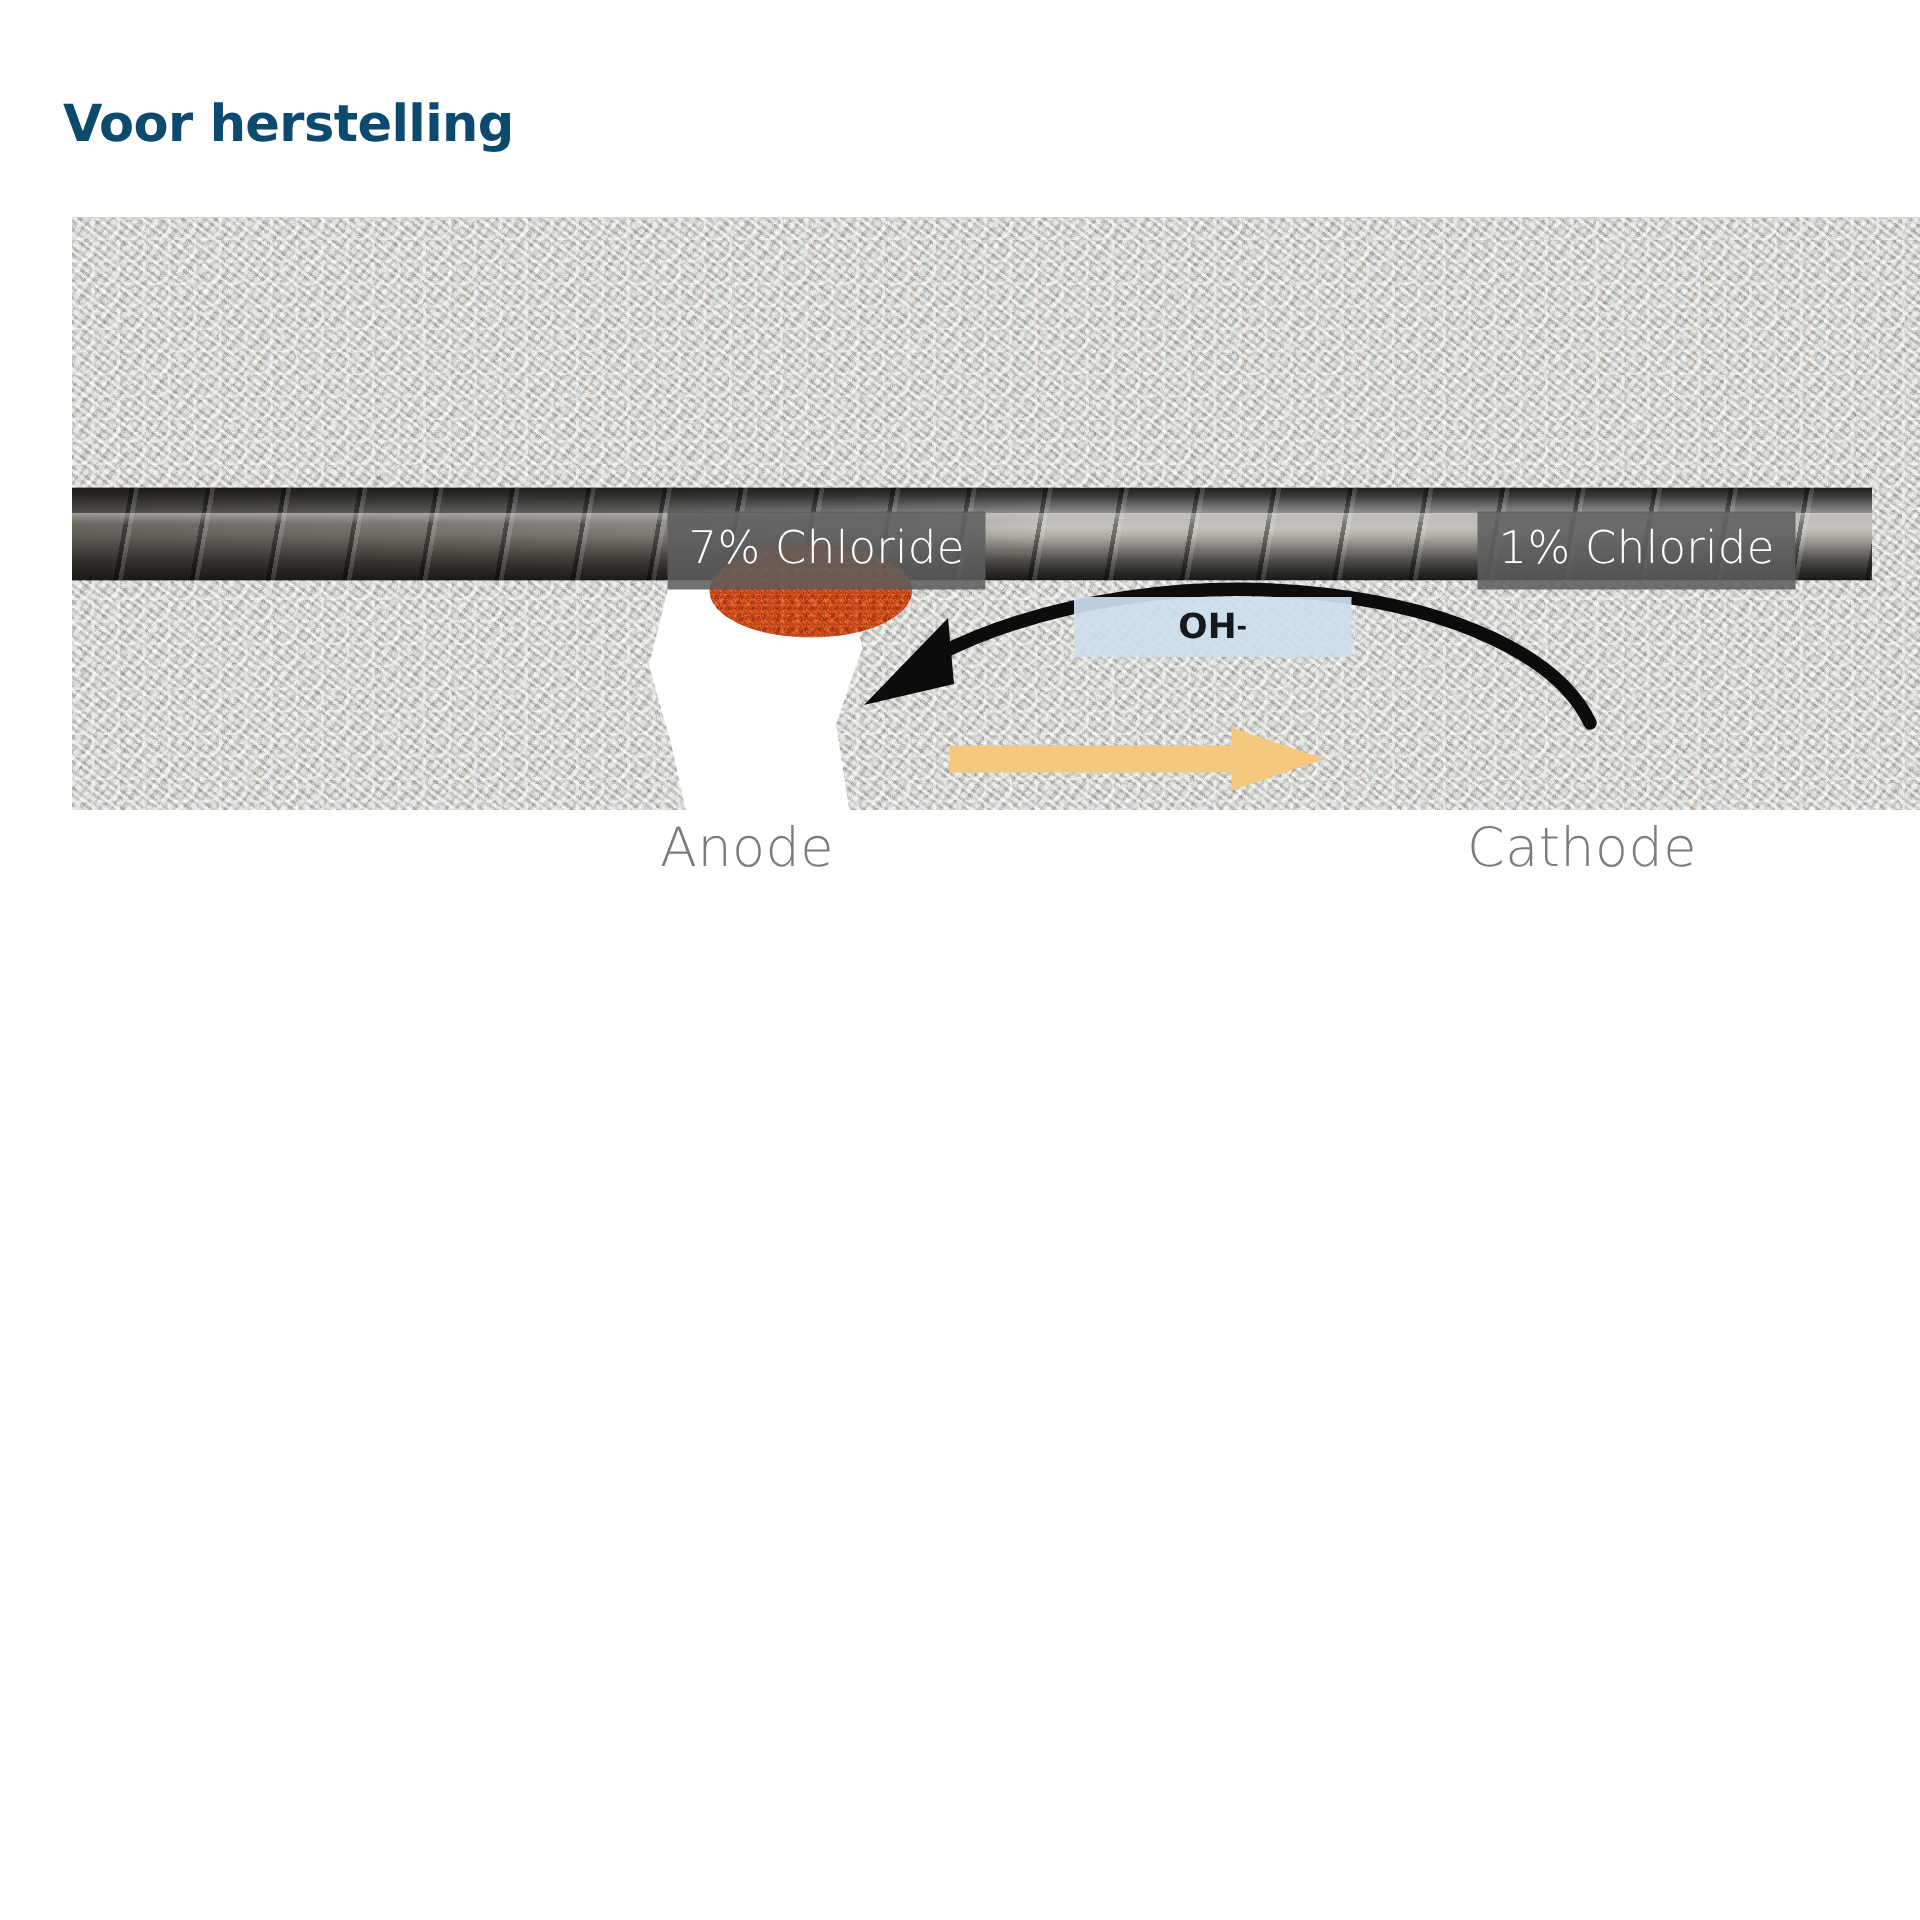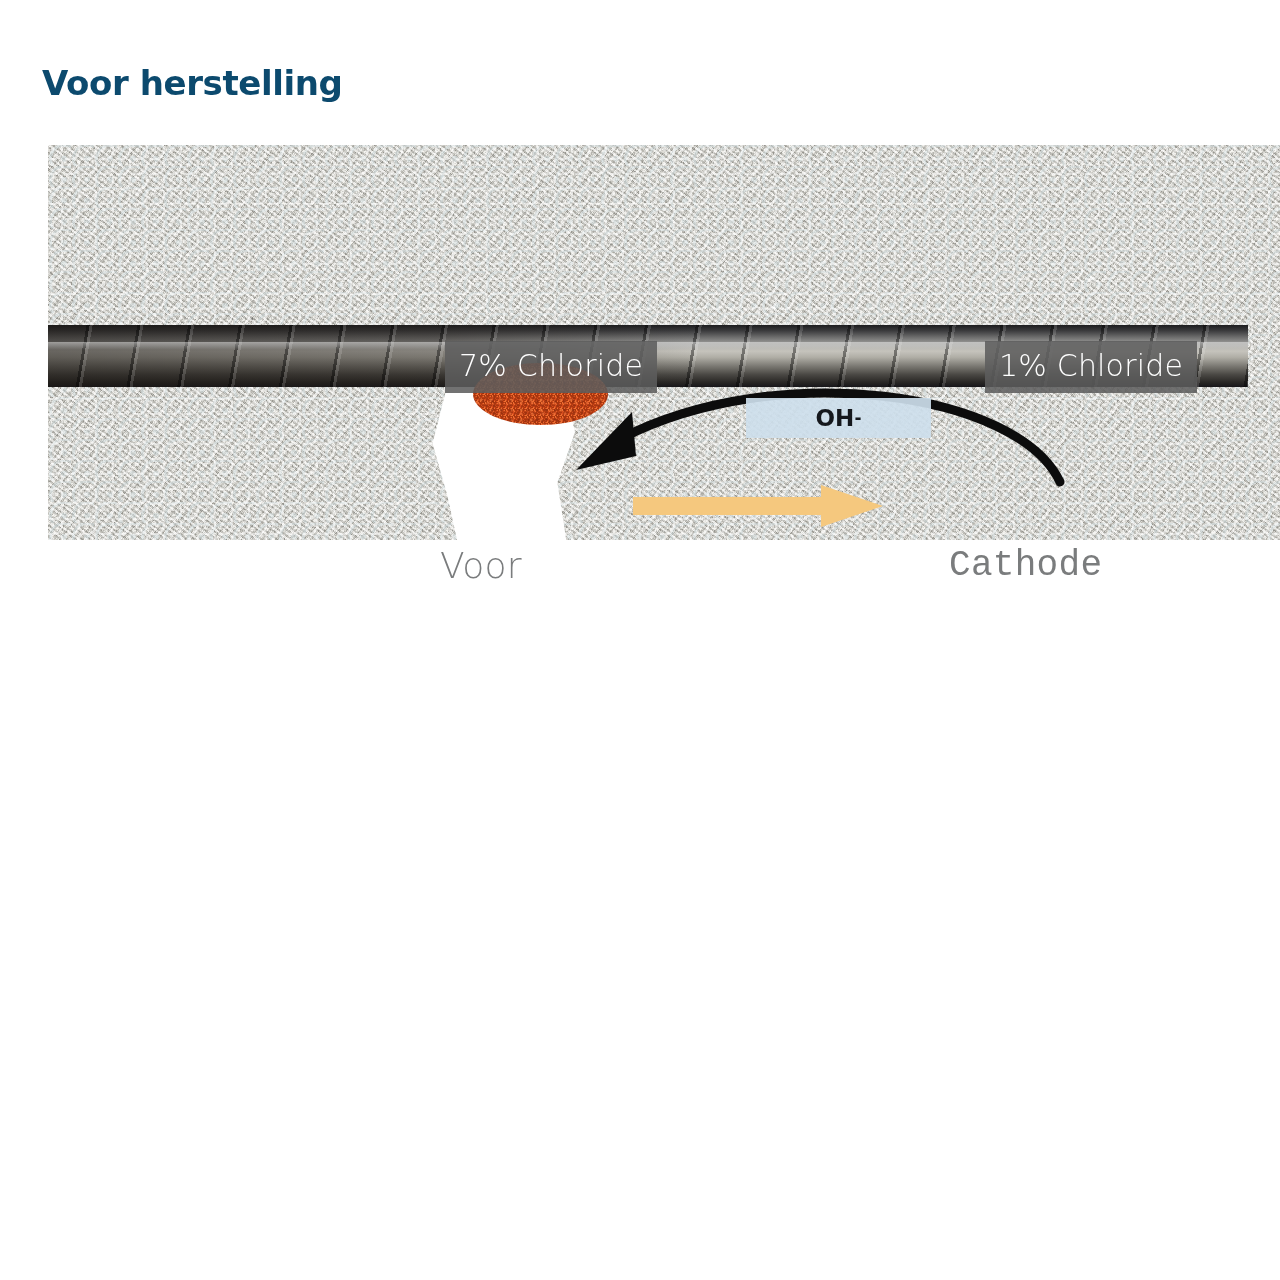--- a/index.html
+++ b/index.html
@@ -203,21 +203,20 @@
     background: rgba(205,222,236,0.92);
     color: #15181d;
     font-family: "DejaVu Sans", sans-serif;
     font-weight: bold;
     font-size: 23px;
     line-height: 1;
     white-space: nowrap;
     display: flex;
     align-items: center;
     justify-content: center;
-    margin-left: 30px;
   }
   #chip-oh-before { left: 668px; top: 253px; width: 185px; height: 40px; }
   .chip-oh sup { font-size: 17px; vertical-align: super; }
 
   
   .electron-arrow { position: absolute; z-index: 8; }
   #earrow-before { left: 585px; top: 340px; width: 250px; height: 42px; }
 
   
   .oh-arrow { position: absolute; z-index: 9; }
@@ -227,21 +226,21 @@
   .electrode-label {
     position: absolute;
     font-family: "DejaVu Sans", sans-serif;
     font-weight: 300;
     font-size: 36px;
     color: #7a7c7d;
     white-space: nowrap;
     letter-spacing: 0.3px;
   }
   #anode-before   { left: 440px; top: 545px; }
-  #cathode-before { left: 949px; top: 545px; font-family: Liberation Mono, monospace; }
+  #cathode-before { left: 978px; top: 545px; }
 </style>
 </head>
 <body>
 
 <div class="panel-section" id="section-before">
 
   <div class="section-title" id="title-before">Voor herstelling</div>
 
   <div class="concrete" id="concrete-before">
     <div class="concrete-inner">
@@ -270,21 +269,21 @@
       <div class="chip-chloride" id="chip-cl-right-before">1% Chloride</div>
 
       <div class="chip-oh" id="chip-oh-before">
         <span>OH</span>
           <sup>-</sup>
       </div>
 
     </div>
   </div>
 
-  <div class="electrode-label" id="anode-before">Voor</div>
+  <div class="electrode-label" id="anode-before">Anode</div>
   <div class="electrode-label" id="cathode-before">Cathode</div>
 </div>
 
 <div class="panel-section" id="section-after">
 
   
 
   
 
   

